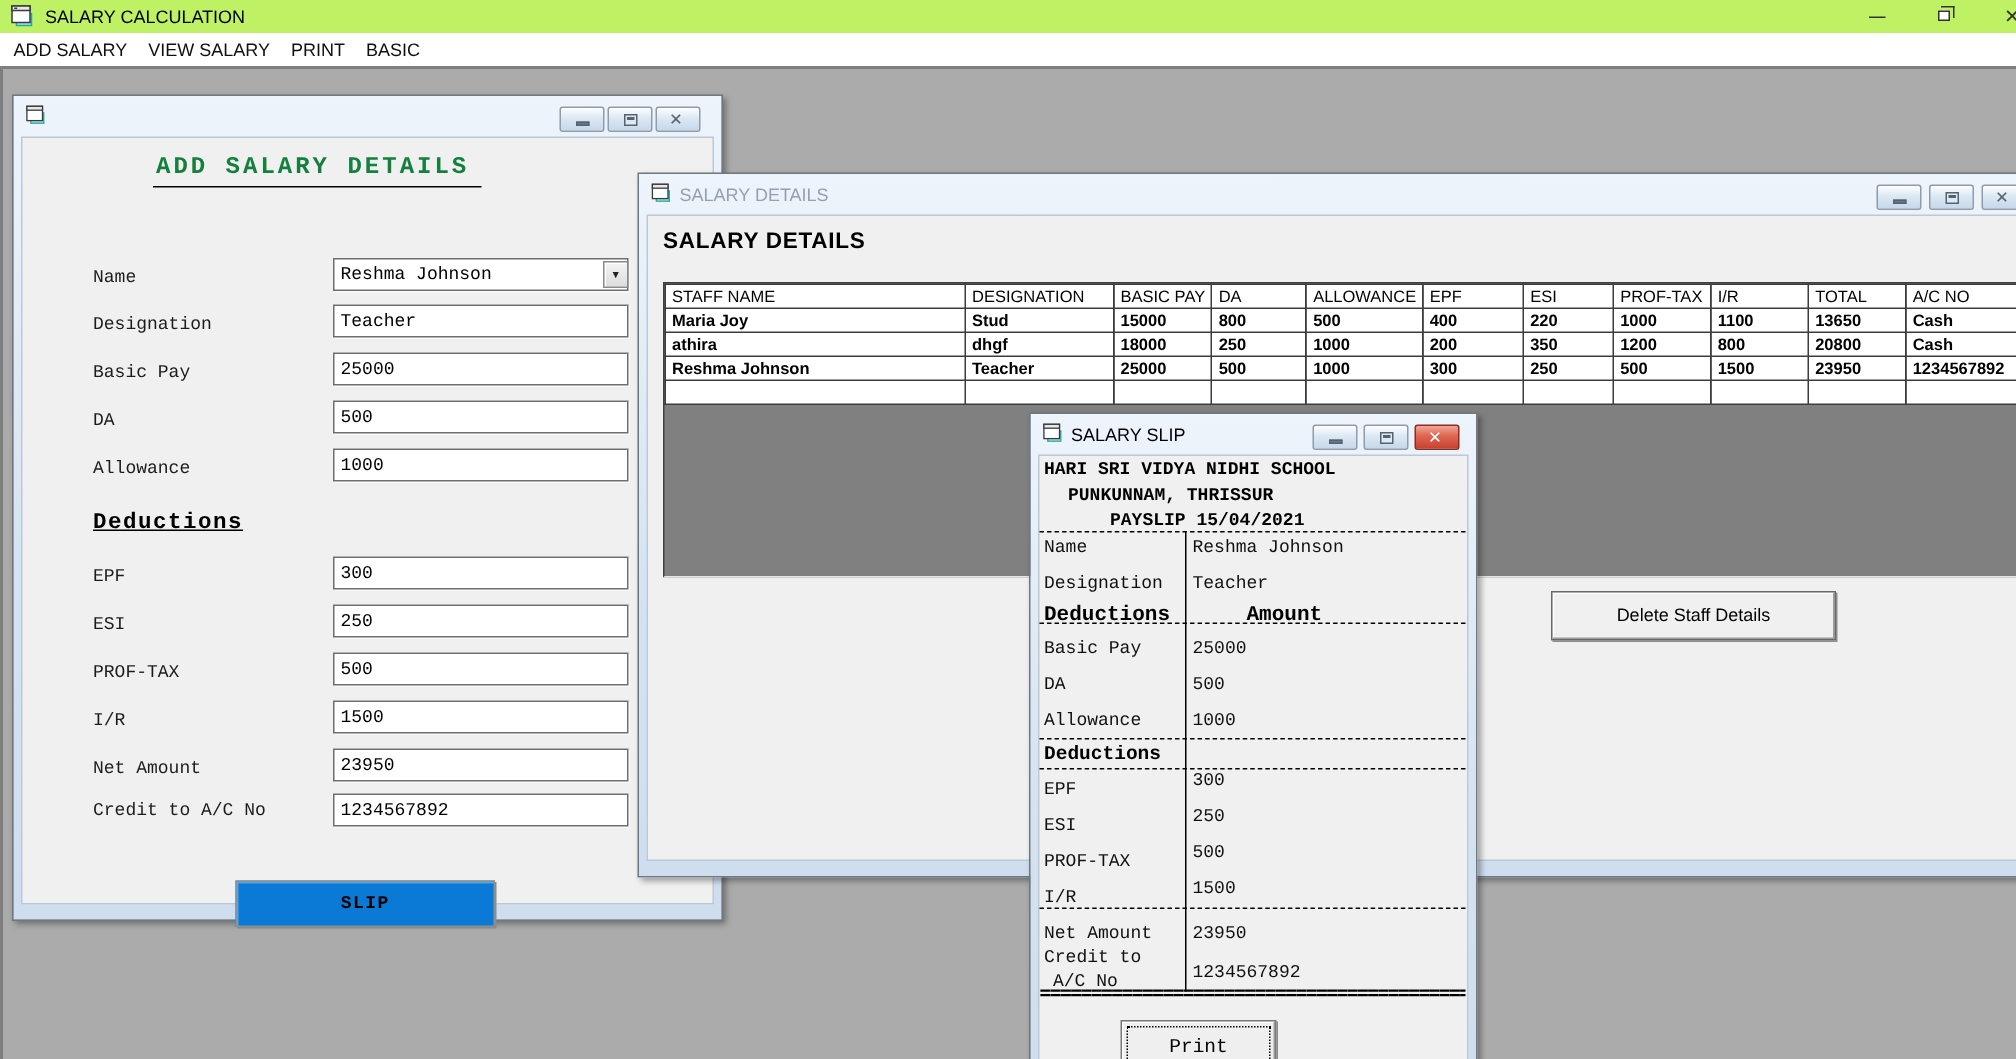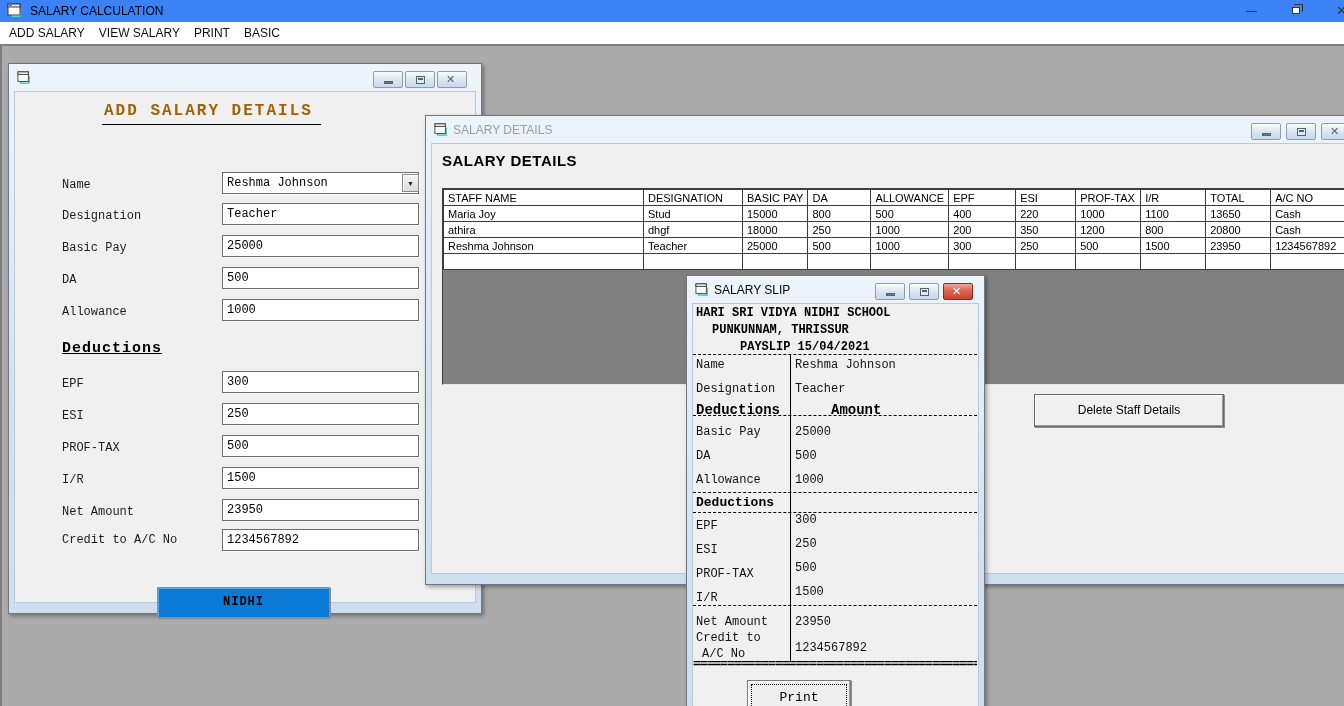--- a/index.html
+++ b/index.html
@@ -1,21 +1,21 @@
 <!DOCTYPE html>
 <html><head>
 <meta charset="utf-8">
 <style>
   * { margin:0; padding:0; box-sizing:border-box; }
   html,body { width:1344px; height:706px; overflow:hidden; background:#fff;
               font-family:"Liberation Sans","DejaVu Sans",sans-serif; }
   .mono { font-family:"Liberation Mono","DejaVu Sans Mono",monospace; }
 
   
-  .titlebar { position:absolute; left:0; top:0; width:1344px; height:22px; background:#3b82f6; }
+  .titlebar { position:absolute; left:0; top:0; width:1344px; height:22px; background:#bef264; }
   .titlebar .app-icon { position:absolute; left:7px; top:3px; }
   .titlebar .app-title { position:absolute; left:30px; top:4px; font-size:12px; color:#000; }
   .sysbtn { position:absolute; top:0; width:46px; height:22px; }
   .sys-min span { position:absolute; left:18px; top:11px; width:11px; height:1px; background:#333; }
   .sys-restore span { position:absolute; left:18px; top:7px; width:8px; height:7px; border:1px solid #333; background:#fff; }
   .sys-restore span::before { content:""; position:absolute; left:1px; top:-4px; width:8px; height:7px; border:1px solid #333; border-bottom:none; border-left:none; }
   .sys-close span { position:absolute; left:16px; top:3px; font-size:13px; color:#333; font-weight:400; }
   .menubar { position:absolute; left:0; top:22px; width:1344px; height:22px; background:#fff; display:flex; align-items:center; padding-left:2px; }
   .menu-item { font-size:12px; color:#101010; padding:3px 7px; }
   .mdi { position:absolute; left:0; top:44px; width:1344px; height:662px; background:#ababab;
@@ -36,21 +36,21 @@
   .wbtn .g-max::before { content:""; position:absolute; left:1px; top:1px; width:5px; height:2px; background:#55626f; }
   .wbtn .g-close { position:absolute; left:8px; top:1px; font-size:11px; font-weight:bold; color:#55626f; }
   .wbtn.red { background:linear-gradient(#f2a79c,#e06a54 40%,#c8412f); border-color:#8c2d22; }
   .wbtn.red .g-close { color:#fff; }
   .win-body { position:absolute; left:5px; top:27px; background:#f0f0f0; border:1px solid #b9c9da; }
 
   
   #win-add { left:8px; top:63px; width:474px; height:551px; z-index:1; }
   #win-add .win-body { width:462px; height:512px; }
   .form-heading { position:absolute; left:87px; top:10px; font-size:16px; font-weight:bold; letter-spacing:2px;
-                  border-bottom:1.5px solid #000; padding:0 8px 4px 2px; color:#a16207; }
+                  border-bottom:1.5px solid #000; padding:0 8px 4px 2px; color:#15803d; }
   .f-label { position:absolute; left:47px; font-size:12px; color:#1c1c1c; }
   .f-input { position:absolute; left:207px; width:197px; height:22px; background:#fff;
              border:1px solid #6e6e6e; box-shadow:1px 1px 0 #fafafa; font-size:12px; color:#000; padding:2px 4px;
              font-family:"Liberation Mono","DejaVu Sans Mono",monospace; }
   .combo-arrow { position:absolute; left:387px; width:17px; height:18px; background:linear-gradient(#f4f4f4,#dcdcdc);
                  border:1px solid #8a8a8a; box-shadow:inset 1px 1px 0 #fff; font-size:7px; color:#222;
                  display:flex; align-items:center; justify-content:center; }
   .sub-heading { position:absolute; left:47px; top:248px; font-size:15px; font-weight:bold; color:#000;
                  text-decoration:underline; letter-spacing:1px; }
   .save-btn { position:absolute; left:142px; top:495px; width:173px; height:31px; background:#0b7ad6;
@@ -59,21 +59,21 @@
 
   
   #win-details { left:425px; top:115px; width:1000px; height:470px; z-index:2; }
   #win-details .win-body { width:988px; height:431px; }
   .details-heading { position:absolute; left:10px; top:8px; font-size:15px; font-weight:bold; color:#000; letter-spacing:.5px; }
   .grid-area { position:absolute; left:10px; top:44px; width:972px; height:197px; background:#808080;
                border-top:1px solid #404040; border-left:1px solid #404040;
                border-right:1px solid #e6e6e6; border-bottom:1px solid #e6e6e6; }
   table.grid { border-collapse:collapse; table-layout:fixed; font-size:11px; color:#000; }
   table.grid th, table.grid td { border:1px solid #3c3c3c; background:#fff; height:16px; padding:0 4px;
-               overflow:hidden; white-space:nowrap; font-weight:normal; text-align:left; }
+               overflow:hidden; white-space:nowrap; font-weight:bold; text-align:left; }
   table.grid th { font-weight:normal; }
   td.num { text-align:right; }
   .delete-btn { position:absolute; left:602px; top:250px; width:190px; height:33px; background:#f0f0f0;
                 border:1px solid #696969; box-shadow:inset -1px -1px 0 #9c9c9c, inset 1px 1px 0 #fff, 1px 1px 0 #8d8d8d;
                 font-size:12px; color:#000; text-align:center; line-height:31px; }
 
   
   #win-slip { left:686px; top:275px; width:299px; height:445px; z-index:3; }
   #win-slip .win-body { width:287px; height:412px; }
   .sl { position:absolute; font-size:12px; color:#111; font-family:"Liberation Mono","DejaVu Sans Mono",monospace; white-space:nowrap; }
@@ -172,21 +172,21 @@
 
     <span class="f-label mono" style="top:381px">I/R</span>
     <input class="f-input" style="top: 375px;" value="1500">
 
     <span class="f-label mono" style="top:413px">Net Amount</span>
     <input class="f-input" style="top: 407px;" value="23950">
 
     <span class="f-label mono" style="top:441px">Credit to A/C No</span>
     <input class="f-input" style="top: 437px;" value="1234567892">
 
-    <div class="save-btn mono">NIDHI</div>
+    <div class="save-btn mono">SLIP</div>
   </div>
 </div>
 
 <div class="win" id="win-details">
   <div class="win-titlebar">
     <span class="win-icon">
       <svg width="14" height="13" viewBox="0 0 16 15">
           <rect x="4" y="6" width="10" height="8" fill="#9fe8e4" stroke="#2aa7a0"></rect>
           <rect x="1" y="1" width="12" height="11" fill="#fff" stroke="#3a3a3a"></rect>
           <rect x="1" y="1" width="12" height="3" fill="#e8e8e8" stroke="#3a3a3a"></rect>

